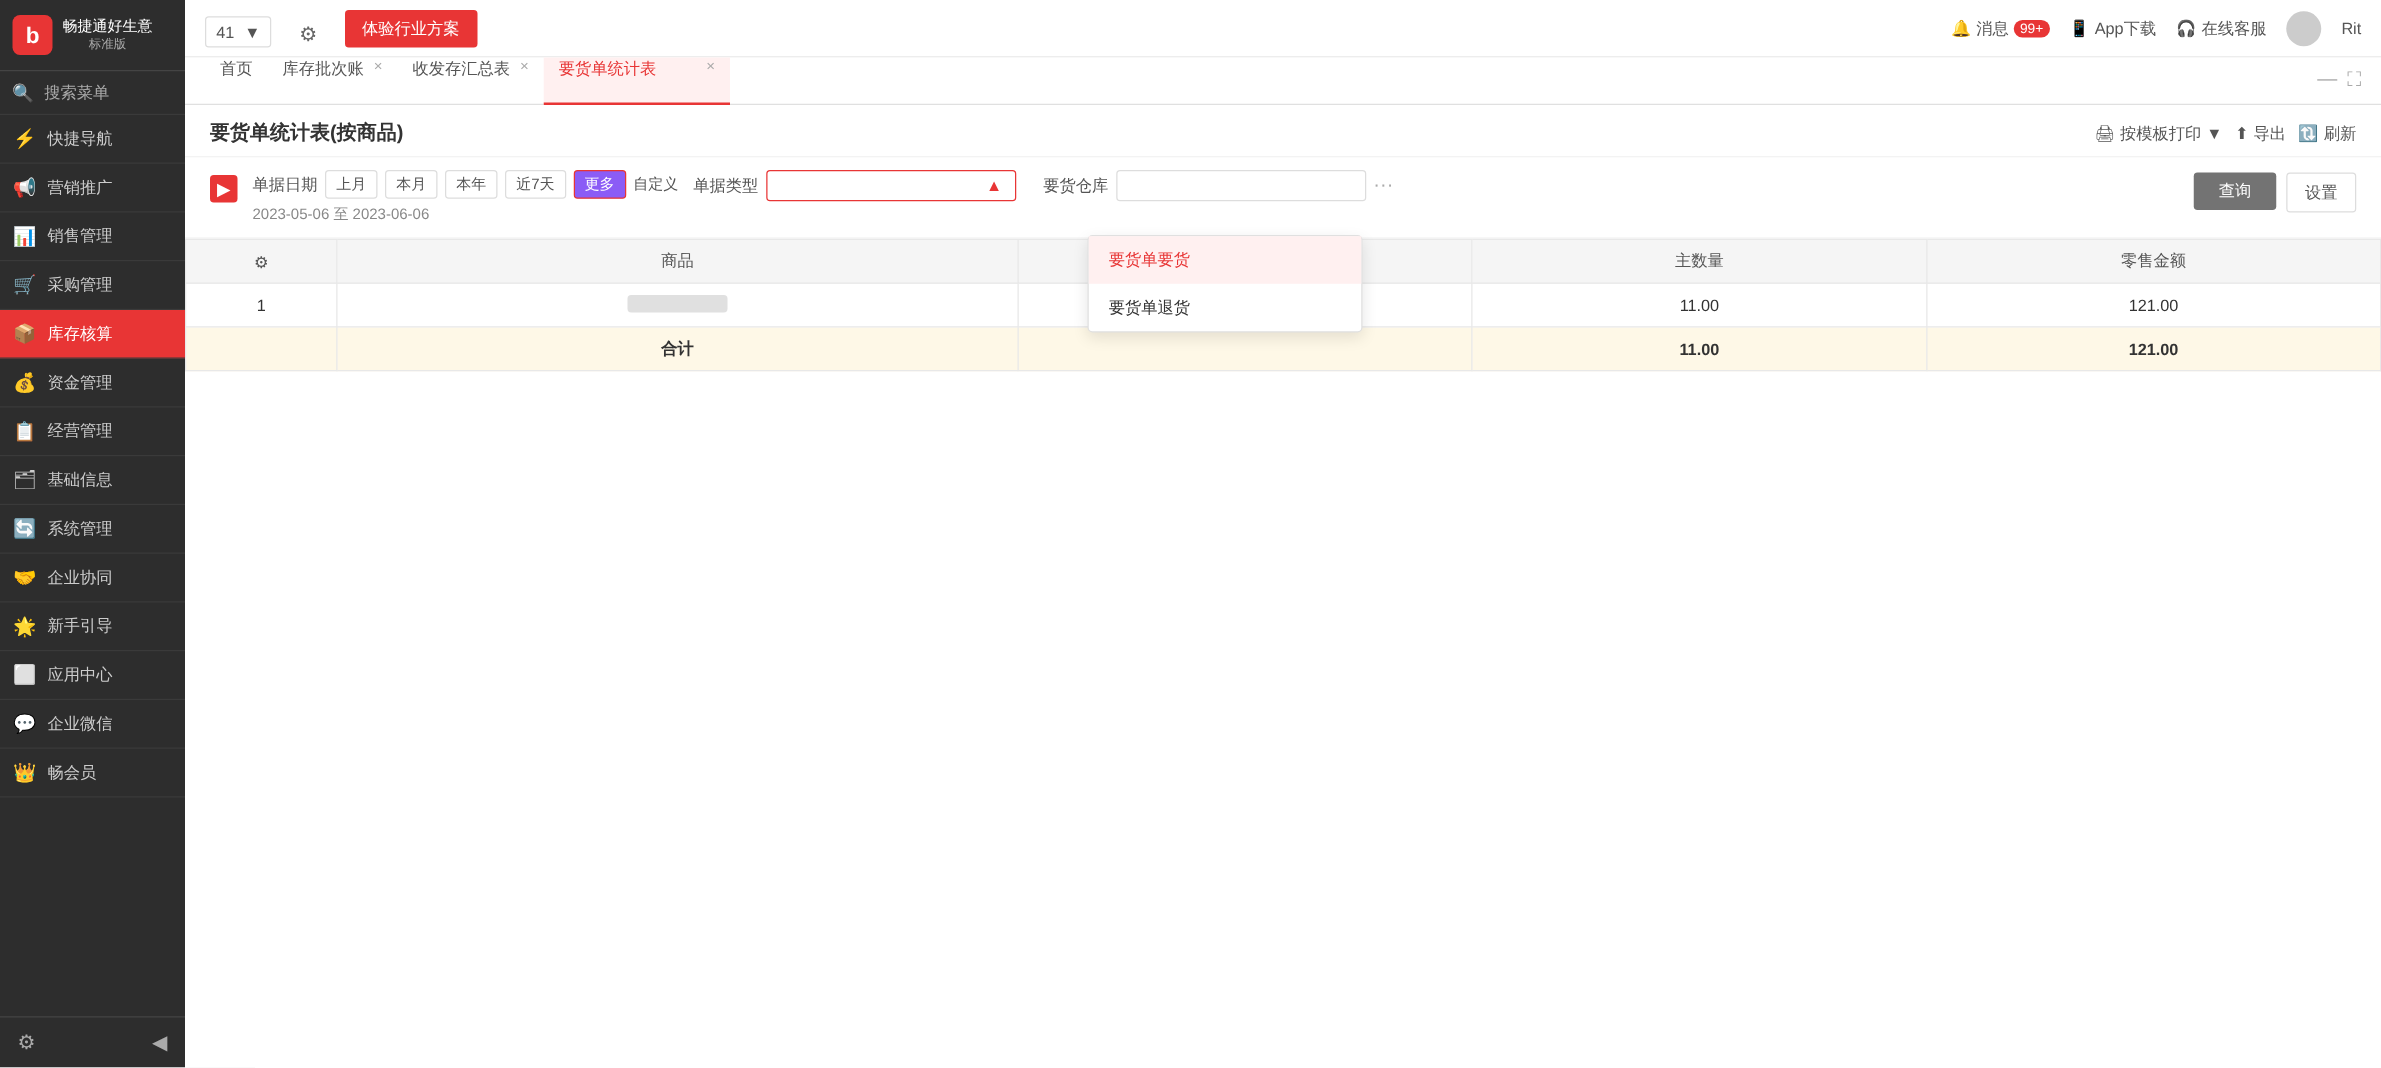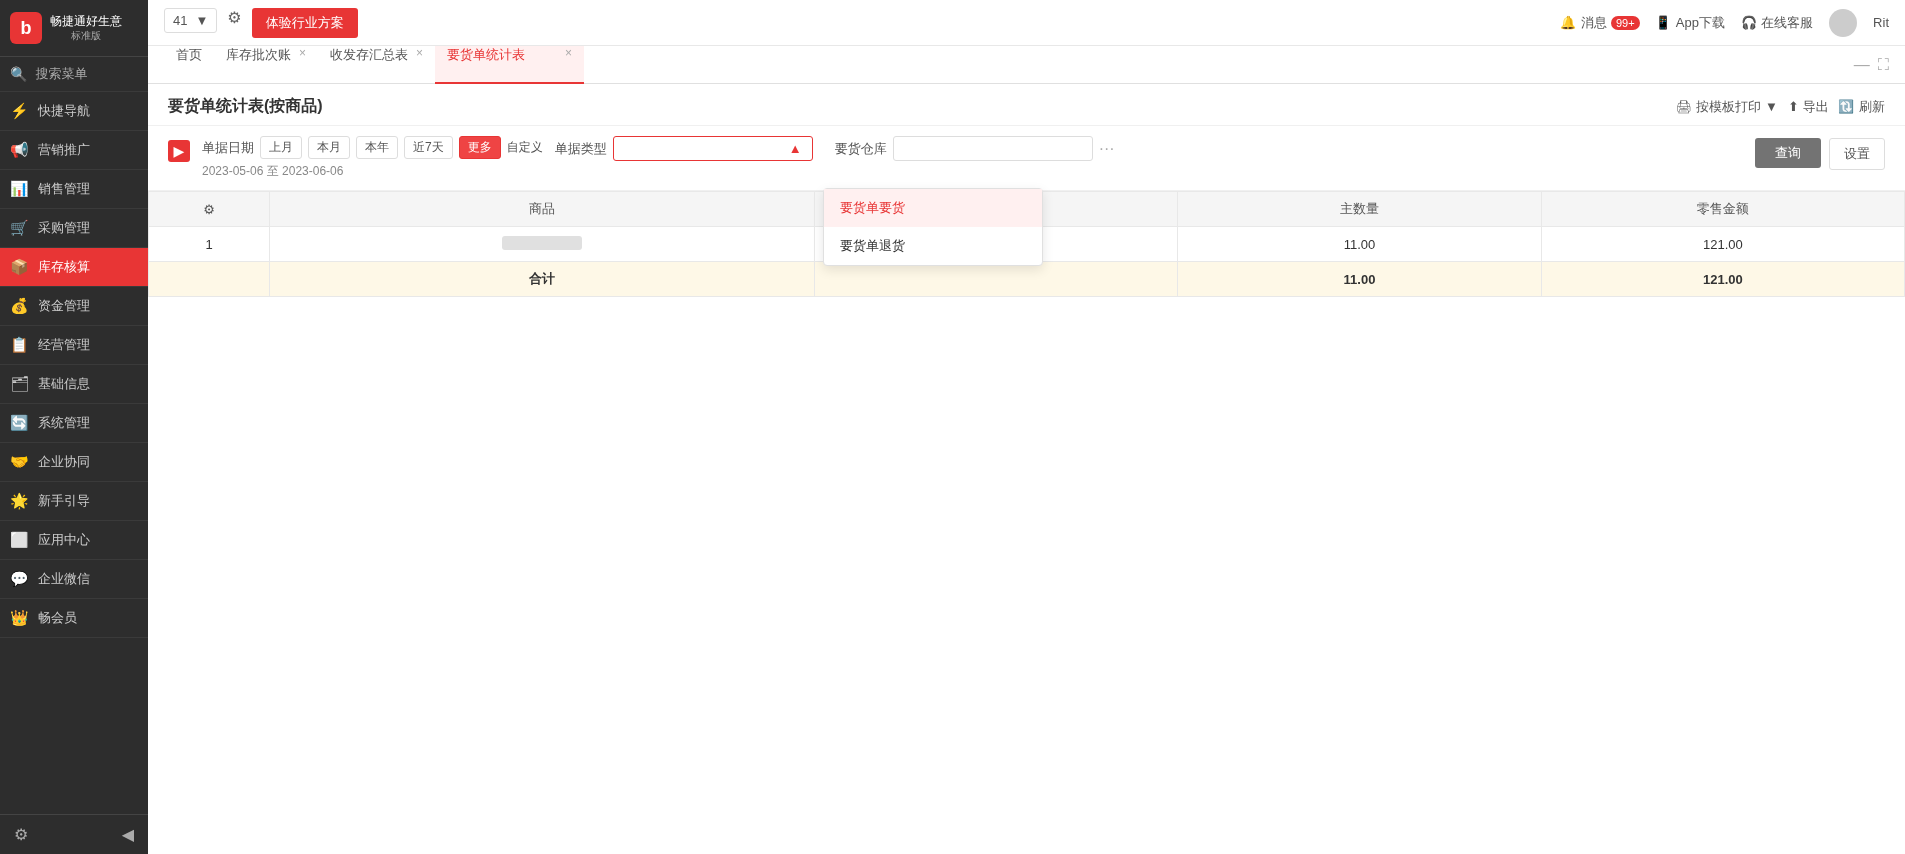--- a/index.html
+++ b/index.html
@@ -83,21 +83,21 @@
     .topbar {
       background: #fff;
       border-bottom: 1px solid #e8e8e8;
       display: flex;
       align-items: center;
       justify-content: space-between;
       padding: 0 16px;
       height: 46px;
       flex-shrink: 0;
     }
-    .topbar-left { display: flex; align-items: flex-start; gap: 10px; }
+    .topbar-left { display: flex; align-items: flex-end; gap: 22px; }
     .topbar-selector {
       display: flex;
       align-items: center;
       border: 1px solid #ddd;
       border-radius: 3px;
       padding: 4px 8px;
       font-size: 13px;
       color: #555;
       background: #fff;
       cursor: pointer;
@@ -229,21 +229,21 @@
     .date-shortcut {
       padding: 2px 8px;
       border: 1px solid #ddd;
       border-radius: 3px;
       font-size: 12px;
       cursor: pointer;
       color: #555;
       background: #fff;
     }
     .date-shortcut.more {
-      background: #ef4444;
+      background: #8b5cf6;
       color: white;
       border-color: #e83535;
     }
     .date-custom { font-size: 12px; color: #555; cursor: pointer; }
     .date-range { font-size: 12px; color: #888; }
 
     .filter-type-group {
       display: flex;
       align-items: center;
       gap: 6px;
@@ -301,21 +301,21 @@
       border-radius: 3px;
       padding: 6px 14px;
       font-size: 13px;
       cursor: pointer;
     }
 
     
     .dropdown-overlay {
       position: absolute;
       top: 62px;
-      left: 675px;
+      left: 722px;
       background: #fff;
       border: 1px solid #e0e0e0;
       border-radius: 4px;
       box-shadow: 0 4px 12px rgba(0,0,0,0.1);
       z-index: 100;
       min-width: 220px;
     }
     .dropdown-item {
       padding: 10px 16px;
       font-size: 13px;

